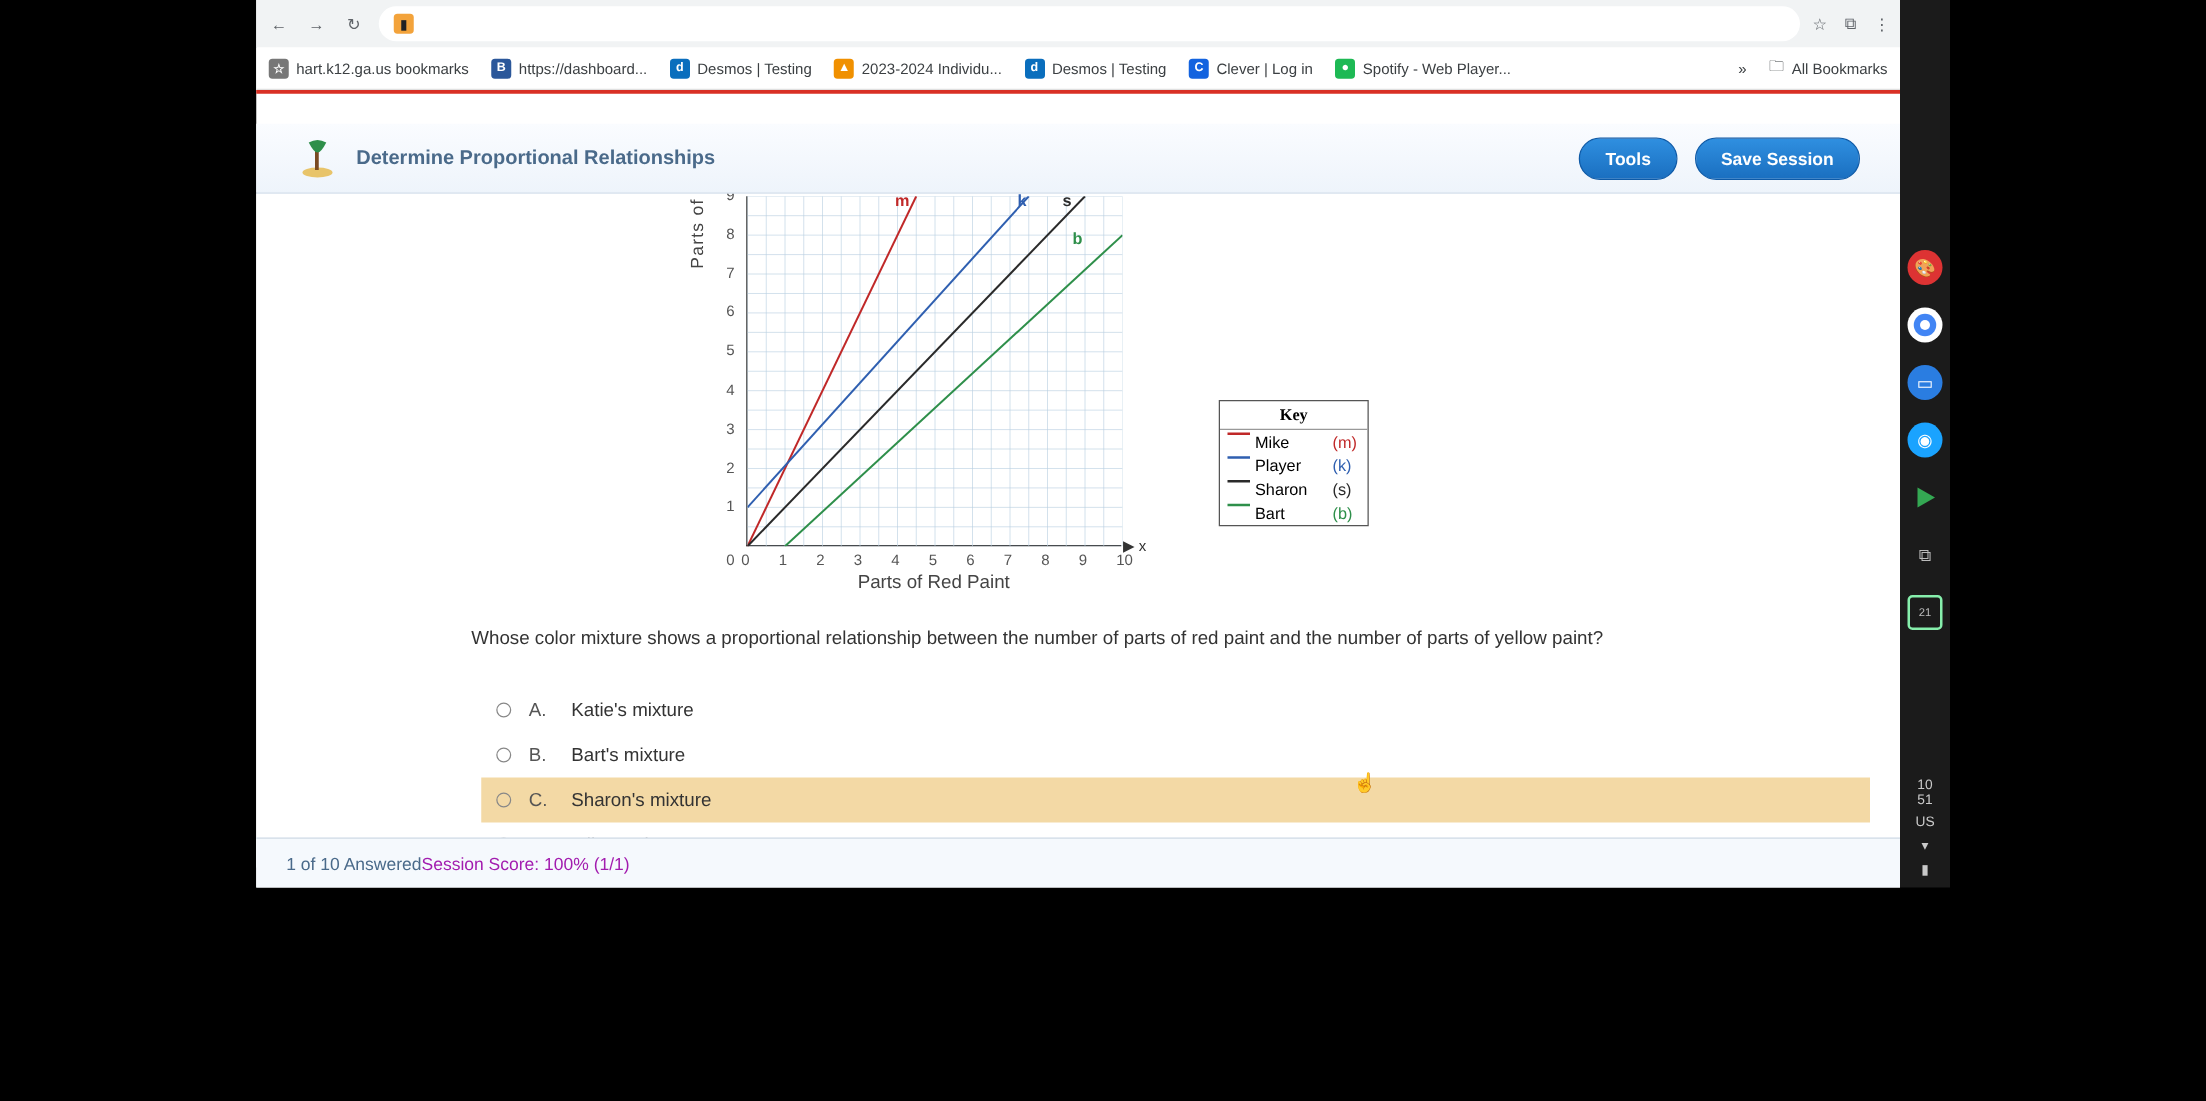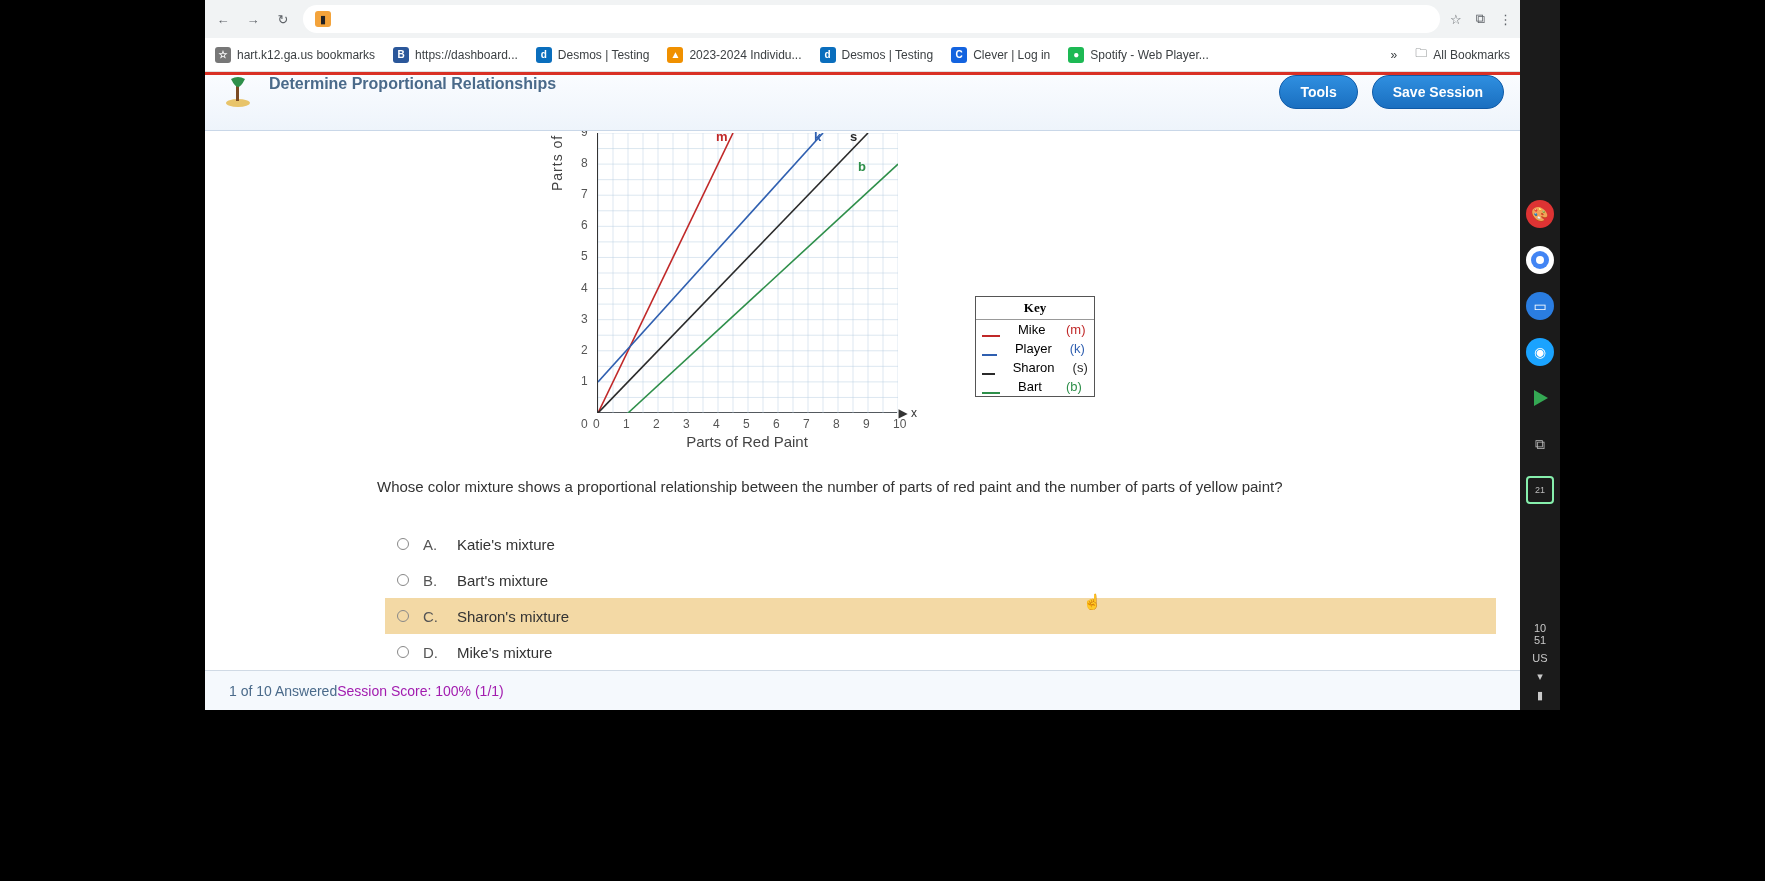--- a/index.html
+++ b/index.html
@@ -16,21 +16,21 @@
   
   .bookmarks-bar { height: 34px; background: #fff; border-bottom: 1px solid #e0e0e0; display: flex; align-items: center; padding: 0 10px; gap: 18px; font-size: 12px; color: #3c4043; }
   .bookmark { display:flex; align-items:center; gap:6px; cursor:pointer; white-space:nowrap; }
   .bookmark .favicon { width:16px; height:16px; border-radius:3px; display:flex; align-items:center; justify-content:center; font-size:10px; font-weight:bold; color:#fff; }
   .bookmarks-bar .spacer { flex:1; }
   .all-bookmarks { display:flex; align-items:center; gap:6px; cursor:pointer; }
 
   .thin-red { height:3px; background:#d93025; }
 
   
-  .ribbon { height: 56px; background: linear-gradient(#fafcff,#eef4fb); border-bottom:1px solid #c9d7e8; display:flex; padding:0 16px; gap:14px; }
+  .ribbon { height: 56px; background: linear-gradient(#fafcff,#eef4fb); border-bottom:1px solid #c9d7e8; display:flex; align-items:center; padding:0 32px; gap:14px;margin-top:24px; }
   .ribbon .logo { width:34px; height:34px; display:flex; align-items:center; justify-content:center; }
   .ribbon .title { font-size:16px; color:#4a6a8a; font-weight:600; flex:1; }
   .pill-btn { height:34px; padding:0 20px; border-radius:17px; background:linear-gradient(#2f8fe0,#1a6fc0); color:#fff; font-weight:bold; font-size:14px; display:flex; align-items:center; cursor:pointer; border:1px solid #0e5aa7; }
 
   
   .content { position:relative; height:calc(100% - 38px - 34px - 3px - 56px - 40px); overflow:hidden; background:#fff; }
   .chart-wrap { position:absolute; left:370px; top:2px; width:560px; height:320px; }
   .ylabel { position:absolute; left:-26px; top:58px; transform:rotate(-90deg); transform-origin:left top; font-size:14px; color:#444; letter-spacing:1px; }
   .xlabel { position:absolute; left:0; right:0; bottom:0; text-align:center; font-size:15px; color:#444; }
   .plot { position:absolute; left:22px; top:0; width:300px; height:280px; border-left:1.5px solid #333; border-bottom:1.5px solid #333; }
@@ -38,21 +38,21 @@
   .line-m { stroke:#c02828; stroke-width:1.6; fill:none; }
   .line-k { stroke:#2f5fb0; stroke-width:1.6; fill:none; }
   .line-s { stroke:#2a2a2a; stroke-width:1.6; fill:none; }
   .line-b { stroke:#2e8f4a; stroke-width:1.6; fill:none; }
   .tick { font-size:12px; color:#555; position:absolute; }
   .axis-arrow { position:absolute; font-size:12px; color:#333; }
   .line-label { position:absolute; font-size:13px; font-weight:bold; }
 
   .key-box { position:absolute; left:770px; top:165px; width:120px; border:1px solid #555; font-size:13px; background:#fff; }
   .key-box .key-title { text-align:center; font-weight:bold; border-bottom:1px solid #999; padding:3px 0;font-family:Liberation Serif, serif; }
-  .key-row { display:flex; align-items:flex-end; padding:2px 6px; gap:18px; }
+  .key-row { display:flex; align-items:flex-start; padding:2px 6px; gap:4px; }
   .key-row .swatch { width:18px; height:2px; }
   .key-row .lab { flex:1; }
   .key-row .sym { width:22px; }
   .c-m{color:#c02828;} .c-k{color:#2f5fb0;} .c-s{color:#2a2a2a;} .c-b{color:#2e8f4a;}
 
   .question { position:absolute; left:172px; top:345px; right:40px; font-size:15px; color:#333; line-height:1.4; }
   .answers { position:absolute; left:180px; top:395px; right:24px; }
   .answer { display:flex; align-items:center; gap:14px; padding:8px 12px; font-size:15px; color:#333; height:36px; }
   .answer .radio { width:12px; height:12px; border:1.5px solid #888; border-radius:50%; }
   .answer .letter { width:20px; color:#555; }

